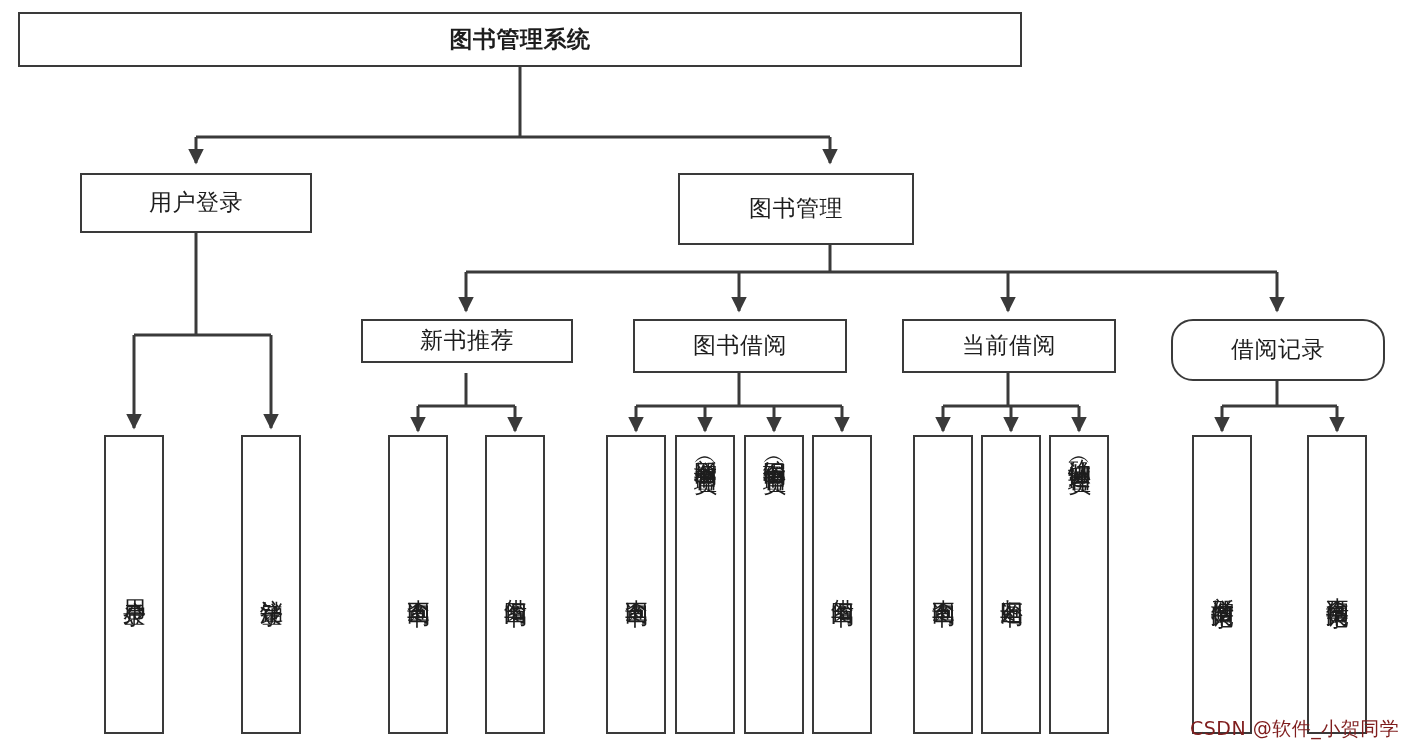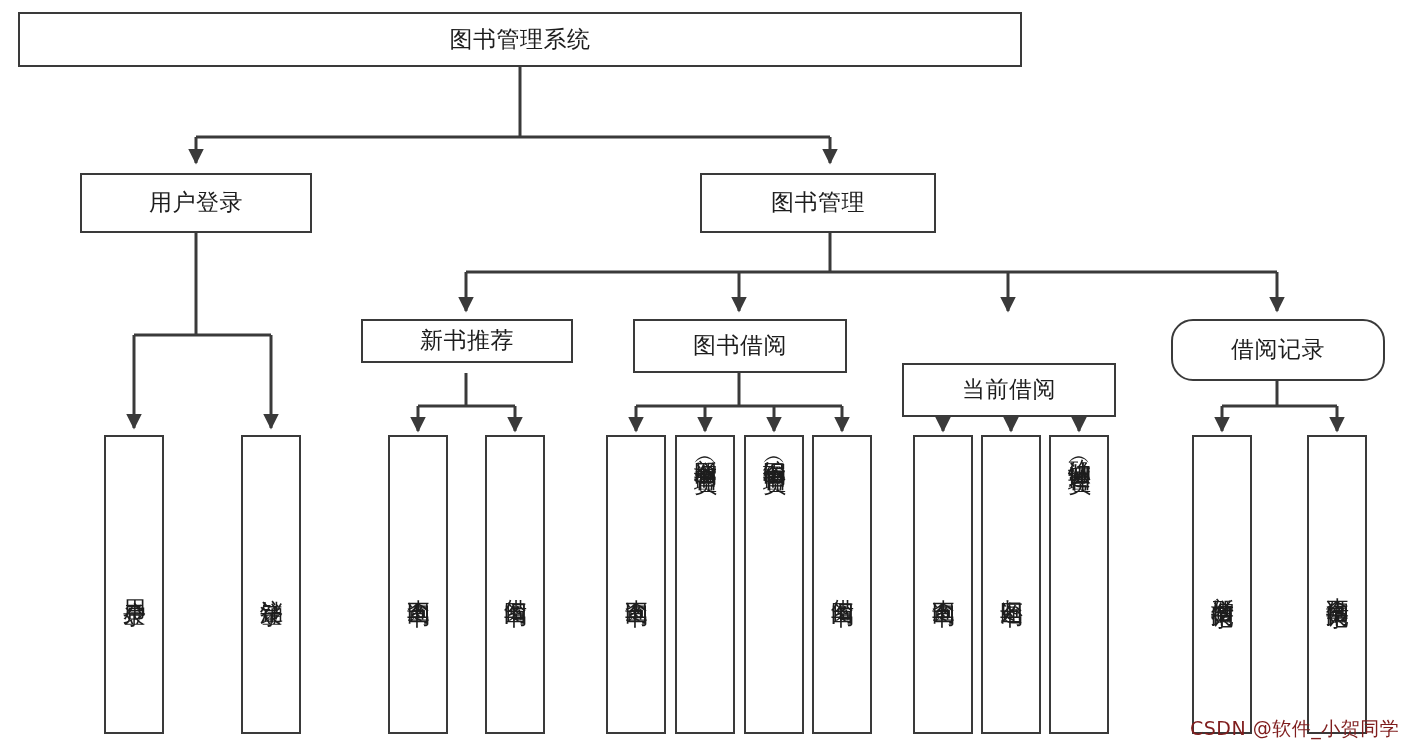--- a/index.html
+++ b/index.html
@@ -115,38 +115,38 @@
       <path d="M 1011 406 L 1011 431" marker-end="url(#arrow)"></path>
       <path d="M 1079 406 L 1079 431" marker-end="url(#arrow)"></path>
 
       <path d="M 1277 373 L 1277 406"></path>
       <path d="M 1222 406 L 1337 406"></path>
       <path d="M 1222 406 L 1222 431" marker-end="url(#arrow)"></path>
       <path d="M 1337 406 L 1337 431" marker-end="url(#arrow)"></path>
     </g>
   </svg>
 
-  <div class="node node-h" style="left:18px; top:12px; width:1004px; height:55px;">
+  <div class="node node-h" style="left:18px; top:12px; width:1004px; height:55px;font-weight:bold;">
     <span>图书管理系统</span>
   </div>
 
   <div class="node node-h" style="left:80px; top:173px; width:232px; height:60px;">
     <span>用户登录</span>
   </div>
-  <div class="node node-h" style="left:700px; top:173px; width:236px; height:60px;text-align:center;">
+  <div class="node node-h" style="left:678px; top:173px; width:236px; height:72px;text-align:center;">
     <span>图书管理</span>
   </div>
 
   <div class="node node-h" style="left:361px; top:319px; width:212px; height:44px;">
     <span>新书推荐</span>
   </div>
   <div class="node node-h" style="left:633px; top:319px; width:214px; height:54px;">
     <span>图书借阅</span>
   </div>
-  <div class="node node-h" style="left:902px; top:319px; width:214px; height:54px;margin-top:44px;">
+  <div class="node node-h" style="left:902px; top:319px; width:214px; height:54px;">
     <span>当前借阅</span>
   </div>
   <div class="node node-h" style="left:1171px; top:319px; width:214px; height:62px;border-radius:22px;">
     <span>借阅记录</span>
   </div>
 
   <div class="node node-v" style="left:104px; top:435px; width:60px; height:299px;">
     <span>用户登录</span>
   </div>
   <div class="node node-v" style="left:241px; top:435px; width:60px; height:299px;">

